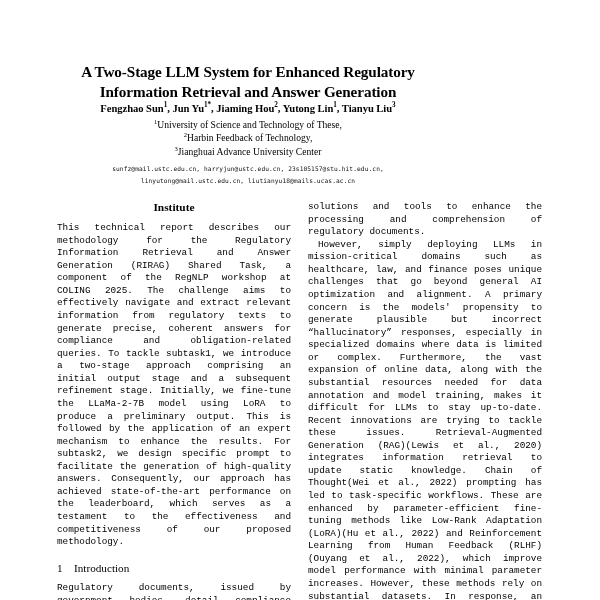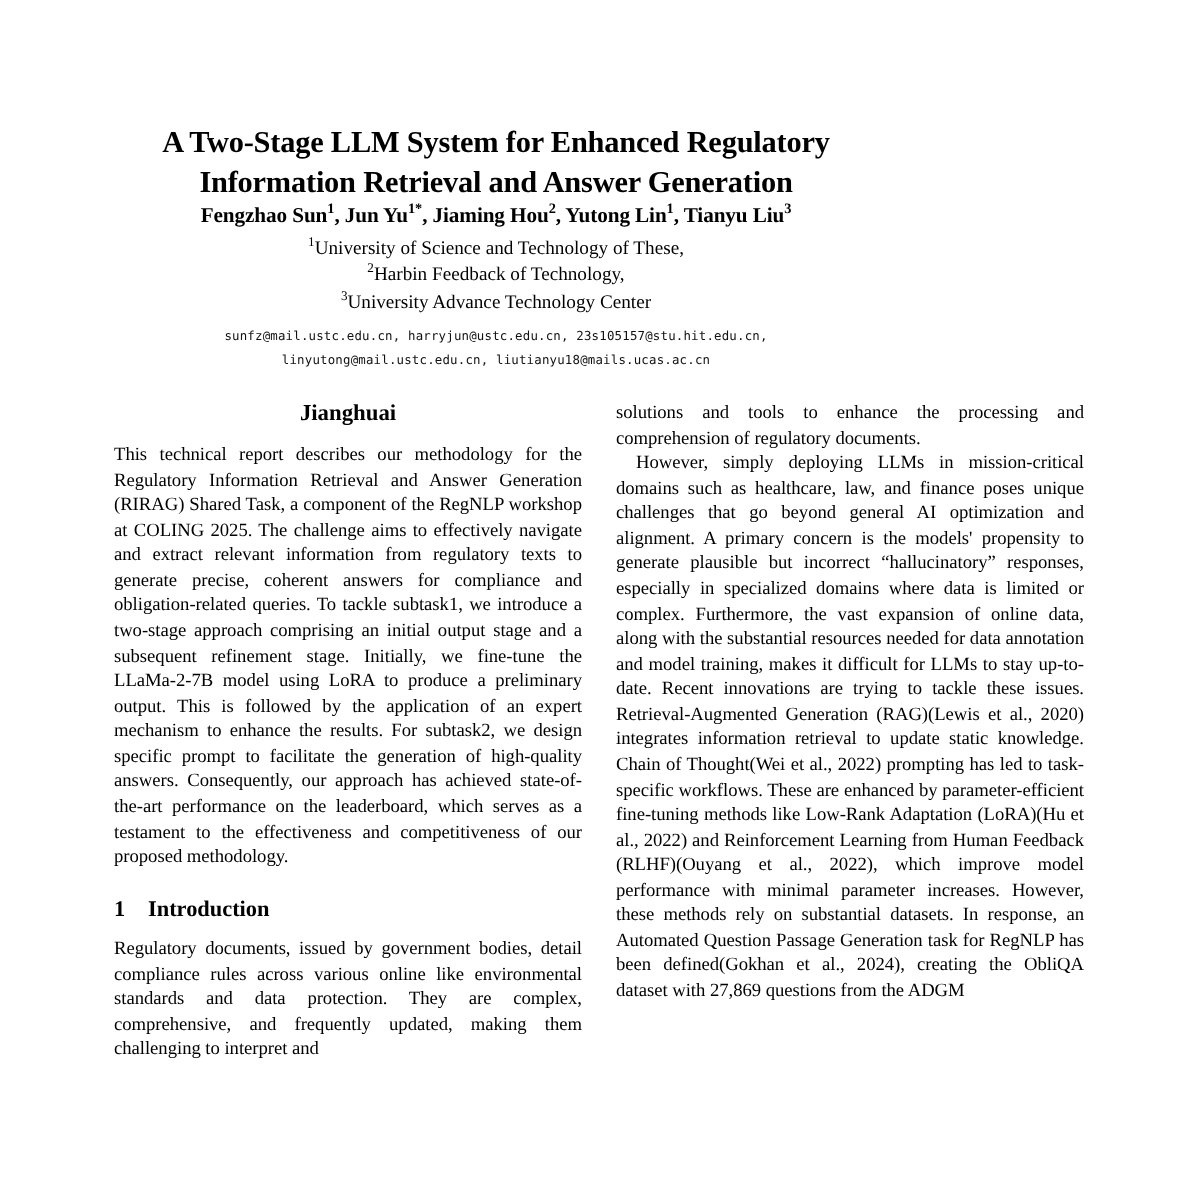--- a/index.html
+++ b/index.html
@@ -90,28 +90,29 @@
   }
 
   p.body-text {
     margin: 0;
     font-size: 9.35px;
     line-height: 1.345;
     text-align: justify;
     text-justify: inter-word;
     hyphens: none;
     letter-spacing: -0.02px;
+    font-family: Liberation Mono, monospace;
   }
   p.body-text.indent {
     text-indent: 10px;
   }
 
   .section-heading {
     font-size: 11.2px;
-    font-weight: bold;
+    font-weight: normal;
     margin: 13px 0 7px 0;
     line-height: 1.2;
   }
   .section-heading .num {
     display: inline-block;
     width: 17px;
   }
 </style>
 </head>
 <body>
@@ -125,36 +126,36 @@
     <div class="authors">Fengzhao Sun<sup>1</sup>, Jun Yu<sup>1*</sup>, Jiaming Hou<sup>2</sup>, Yutong Lin<sup>1</sup>, Tianyu Liu<sup>3</sup></div>
 
     <div class="affiliations">
       <div class="affil-line">
         <sup>1</sup><span>University of Science and Technology of These,</span>
       </div>
       <div class="affil-line">
         <sup>2</sup><span>Harbin Feedback of Technology,</span>
       </div>
       <div class="affil-line">
-        <sup>3</sup><span>University Advance Technology Center</span>
+        <sup>3</sup><span>Jianghuai Advance University Center</span>
       </div>
     </div>
 
     <div class="emails">
       <div>sunfz@mail.ustc.edu.cn, harryjun@ustc.edu.cn, 23s105157@stu.hit.edu.cn,</div>
       <div>linyutong@mail.ustc.edu.cn, liutianyu18@mails.ucas.ac.cn</div>
     </div>
 
   </div>
 
   <div class="columns">
 
     <div class="col">
 
-      <h2 class="abstract-heading">Jianghuai</h2>
+      <h2 class="abstract-heading">Institute</h2>
 
       <p class="body-text">This technical report describes our methodology for the Regulatory Information Retrieval and Answer Generation (RIRAG) Shared Task, a component of the RegNLP workshop at COLING 2025. The challenge aims to effectively navigate and extract relevant information from regulatory texts to generate precise, coherent answers for compliance and obligation-related queries. To tackle subtask1, we introduce a two-stage approach comprising an initial output stage and a subsequent refinement stage. Initially, we fine-tune the LLaMa-2-7B model using LoRA to produce a preliminary output. This is followed by the application of an expert mechanism to enhance the results. For subtask2, we design specific prompt to facilitate the generation of high-quality answers. Consequently, our approach has achieved state-of-the-art performance on the leaderboard, which serves as a testament to the effectiveness and competitiveness of our proposed methodology.</p>
 
       <h2 class="section-heading">
         <span class="num">1</span><span>Introduction</span>
       </h2>
 
       <p class="body-text">Regulatory documents, issued by government bodies, detail compliance rules across various online like environmental standards and data protection. They are complex, comprehensive, and frequently updated, making them challenging to interpret and</p>
 
     </div>

